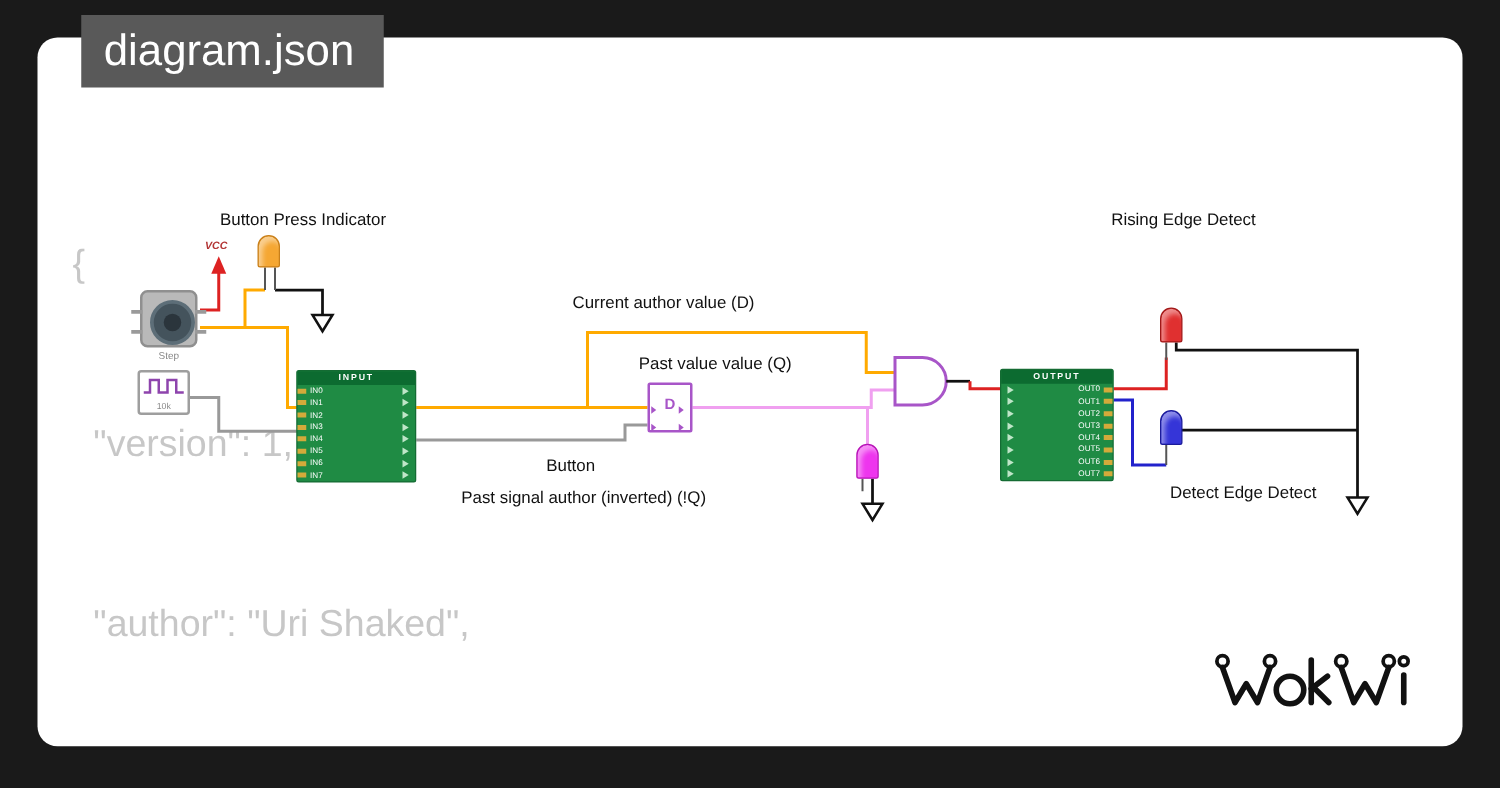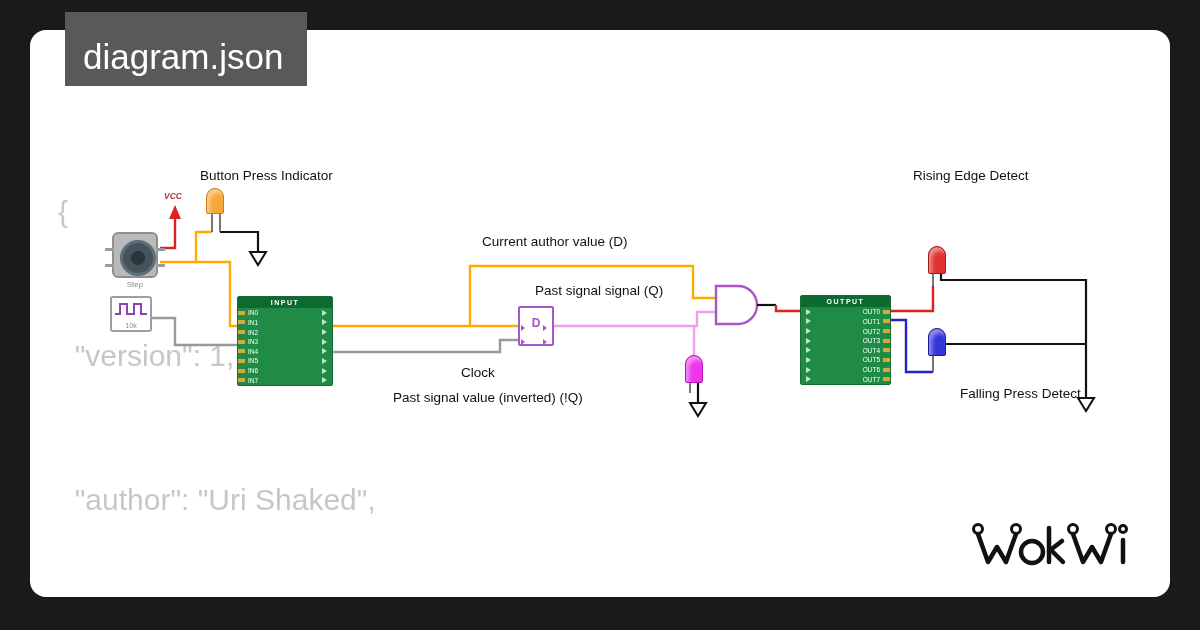--- a/index.html
+++ b/index.html
@@ -13,25 +13,25 @@
     background:#ffffff;border-radius:16px;overflow:hidden;
   }
   .json-pre{
     position:absolute;left:28px;top:62px;
     font-size:30px;line-height:48px;color:#c7c7c7;
     white-space:pre;z-index:1;
   }
   .tab{
     position:absolute;left:65px;top:12px;height:58px;
     background:#595959;color:#ffffff;font-size:35px;
-    display:flex;align-items:center;padding:16px 24px 0 18px;z-index:9;
+    display:flex;align-items:center;padding:0 24px 0 18px;z-index:9;
   }
   .overlay{position:absolute;left:0;top:0;z-index:5;}
   .part{position:absolute;z-index:6;box-sizing:border-box;}
-  .anno{position:absolute;z-index:7;font-size:13.5px;color:#111;white-space:nowrap;margin-left:24px;}
+  .anno{position:absolute;z-index:7;font-size:13.5px;color:#111;white-space:nowrap;}
 
   
   .pushbutton{left:112px;top:232px;width:46px;height:46px;background:#b9b9b9;
     border:2px solid #8f8f8f;border-radius:6px;}
   .pushbutton .cap{position:absolute;left:6px;top:6px;width:30px;height:30px;border-radius:50%;
     background:#44535c;border:3px solid #5d6e78;}
   .pushbutton .plunger{position:absolute;left:8px;top:8px;width:14px;height:14px;border-radius:50%;
     background:#2b353c;}
   .btn-leg{position:absolute;width:9px;height:3px;background:#9a9a9a;}
   .step-label{position:absolute;left:112px;top:280px;width:46px;text-align:center;
@@ -258,25 +258,25 @@
     <div class="brow">
         <span class="tri"></span>
         <span class="lbl">OUT7</span>
         <span class="pin"></span>
       </div>
   </div>
 </div>
 
 <div class="anno" style="left:176px;top:168px">Button Press Indicator</div>
 <div class="anno" style="left:458px;top:234px">Current author value (D)</div>
-<div class="anno" style="left:511px;top:283px">Past signal signal (Q)</div>
-<div class="anno" style="left:437px;top:365px">Clock</div>
-<div class="anno" style="left:369px;top:390px">Past signal value (inverted) (!Q)</div>
+<div class="anno" style="left:511px;top:283px">Past value value (Q)</div>
+<div class="anno" style="left:437px;top:365px">Button</div>
+<div class="anno" style="left:369px;top:390px">Past signal author (inverted) (!Q)</div>
 <div class="anno" style="left:889px;top:168px">Rising Edge Detect</div>
-<div class="anno" style="left:936px;top:386px">Falling Press Detect</div>
+<div class="anno" style="left:936px;top:386px">Detect Edge Detect</div>
 
 <div class="logo">
   <svg width="192" height="58" viewBox="0 0 190 58">
     <title>wokwi</title>
     <g stroke="#111" stroke-width="4.5" fill="none" stroke-linecap="round" stroke-linejoin="round">
       <polyline points="9,18 19,46 28,31 37,46 47,18"></polyline>
       <circle cx="9" cy="13" r="4.5" stroke-width="3"></circle>
       <circle cx="47" cy="13" r="4.5" stroke-width="3"></circle>
       <circle cx="63" cy="36" r="11"></circle>
       <line x1="80" y1="12" x2="80" y2="46"></line>

